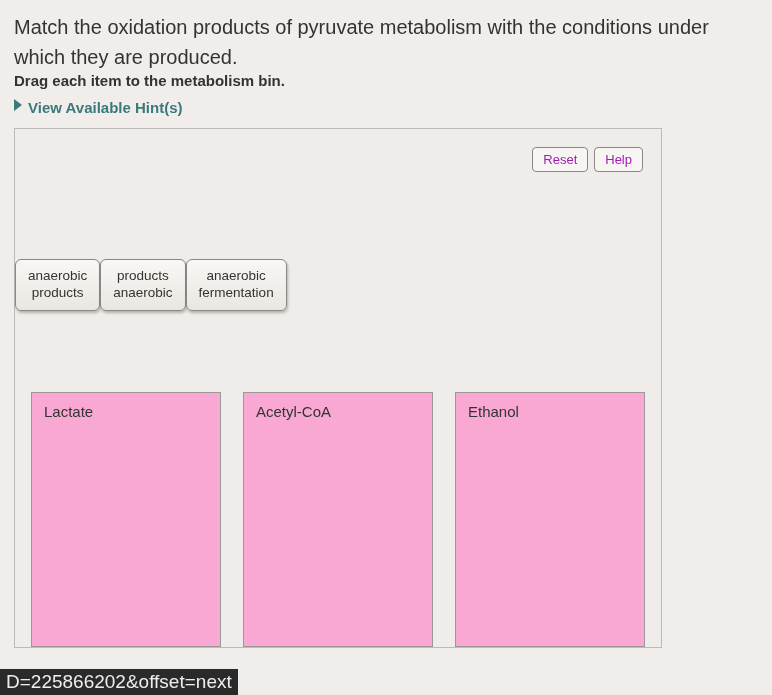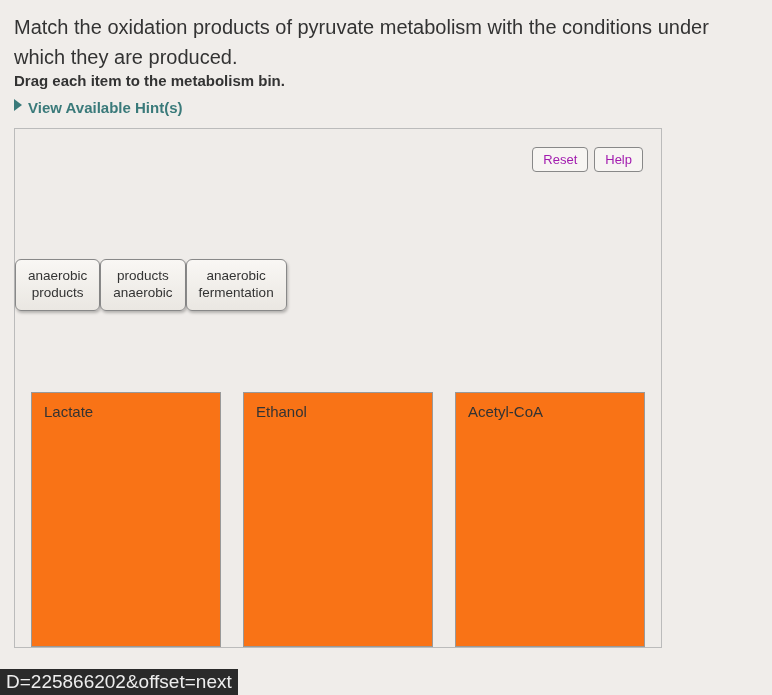--- a/index.html
+++ b/index.html
@@ -91,21 +91,21 @@
       position: absolute;
       bottom: 0;
       left: 0; right: 0;
       display: flex;
       justify-content: space-around;
       padding: 0 14px 0 14px;
       gap: 18px;
     }
     .bin {
       border: 1px solid #999;
-      background: #f97316;
+      background: #f9a8d4;
       width: 190px;
       height: 255px;
       padding: 10px 12px;
       font-size: 15px;
       color: #333;
     }
     .status-strip {
       position: absolute;
       bottom: 0;
       left: 0;
@@ -146,22 +146,22 @@
         <div>anaerobic</div>
         <div>fermentation</div>
       </div>
     </div>
 
     <div class="bins">
       <div class="bin">
         <div>Lactate</div>
       </div>
       <div class="bin">
-        <div>Ethanol</div>
+        <div>Acetyl-CoA</div>
       </div>
       <div class="bin">
-        <div>Acetyl-CoA</div>
+        <div>Ethanol</div>
       </div>
     </div>
   </div>
 </div>
 
 <div class="status-strip">D=225866202&amp;offset=next</div>
 
 </body></html>

